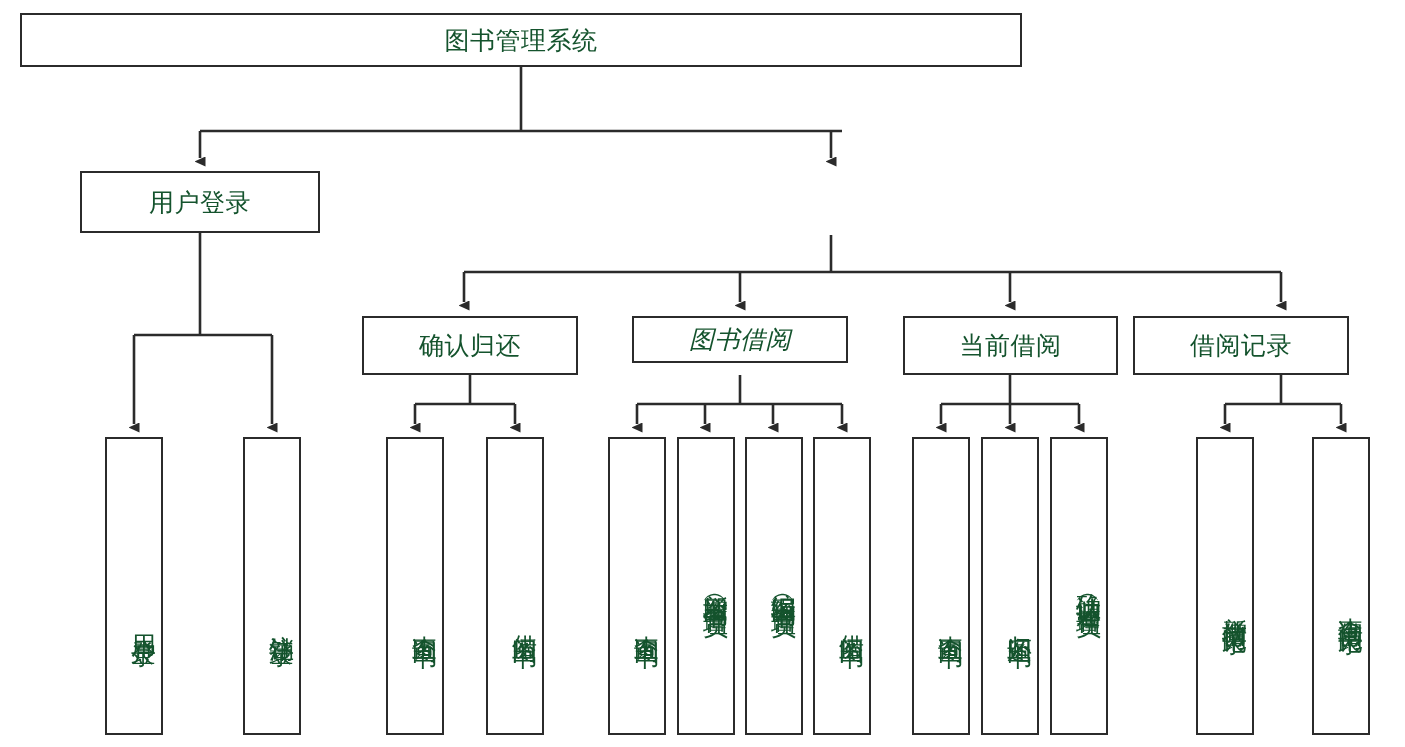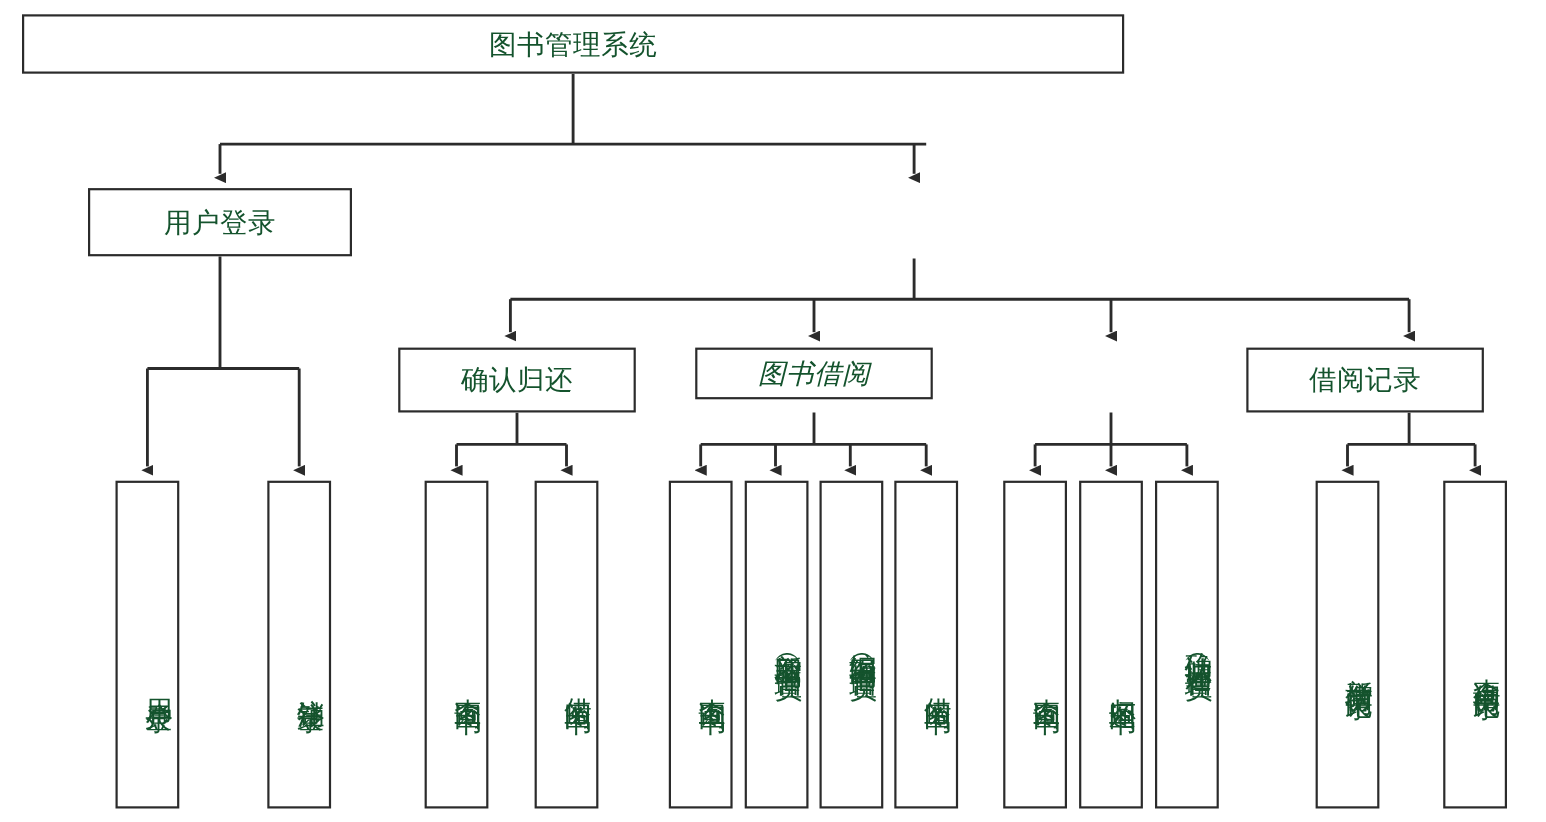--- a/index.html
+++ b/index.html
@@ -124,20 +124,23 @@
   <div class="node horiz" style="left:80px; top:171px; width:240px; height:62px;">
     <span>用户登录</span>
   </div>
 
   <div class="node horiz" style="left:362px; top:316px; width:216px; height:59px;">
     <span>确认归还</span>
   </div>
   <div class="node horiz" style="left:632px; top:316px; width:216px; height:47px;font-style:italic;">
     <span>图书借阅</span>
   </div>
+  <div class="node horiz" style="left:903px; top:316px; width:215px; height:59px;">
+    <span>当前借阅</span>
+  </div>
   <div class="node horiz" style="left:1133px; top:316px; width:216px; height:59px;">
     <span>借阅记录</span>
   </div>
 
   <div class="node vert" style="left:105px; top:437px; width:58px; height:298px; padding-top:70px;">
     <span>用户登录</span>
   </div>
   <div class="node vert" style="left:243px; top:437px; width:58px; height:298px; padding-top:70px;">
     <span>注销登录</span>
   </div>

